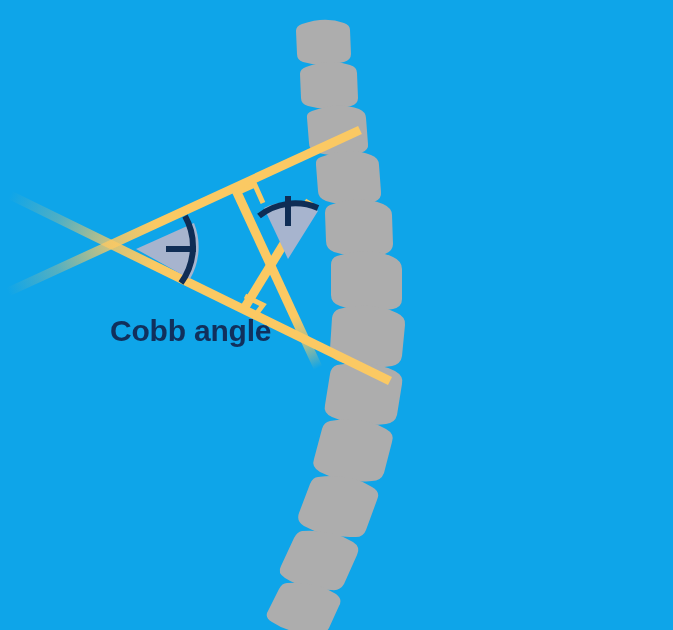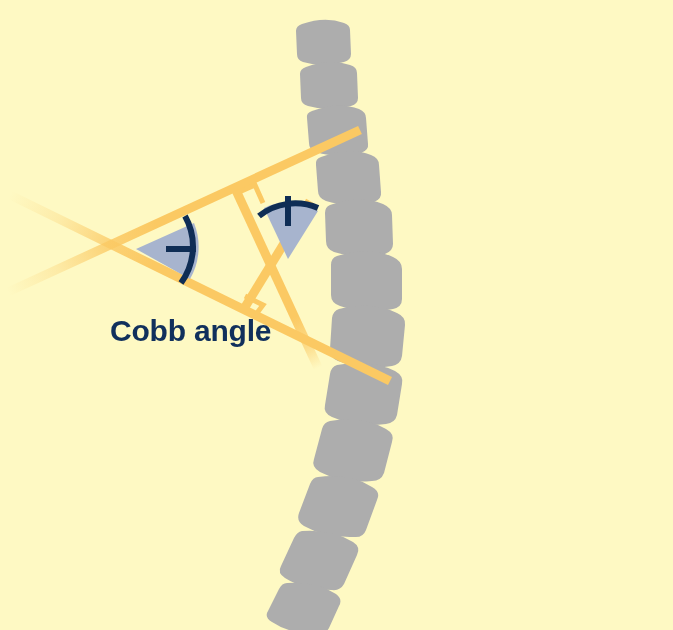--- a/index.html
+++ b/index.html
@@ -11,21 +11,21 @@
   body {
     width: 673px;
     height: 630px;
     font-family: "Liberation Sans", sans-serif;
     overflow: hidden;
   }
   #diagram-root {
     position: relative;
     width: 673px;
     height: 630px;
-    background: #fef9c3;
+    background: #0ea5e9;
   }
   #cobb-svg {
     display: block;
     width: 673px;
     height: 630px;
   }
   .vertebra-shape { stroke: none; }
   .measure-line { fill: none; stroke-linecap: butt; }
   .angle-wedge { stroke: none; }
   .angle-arc { fill: none; stroke-linecap: butt; }

